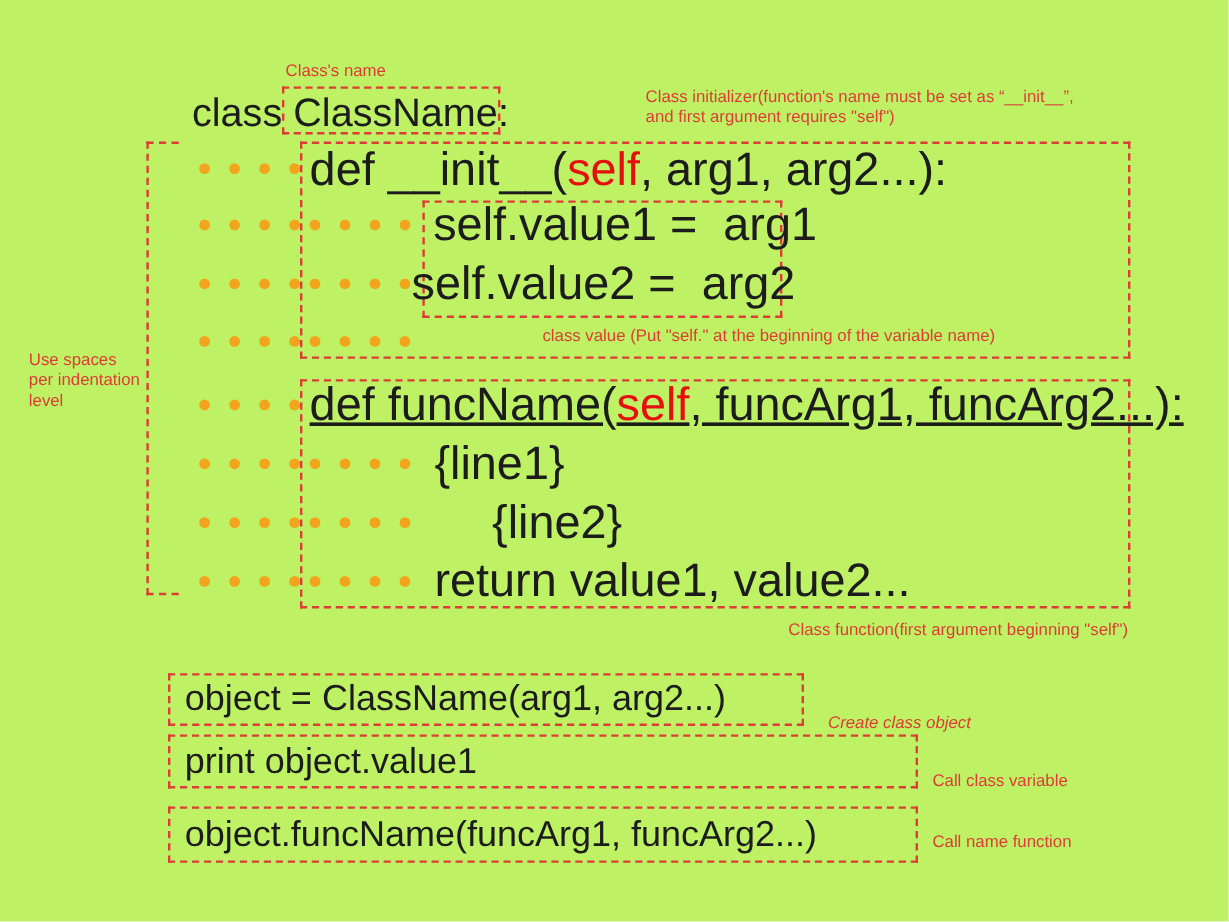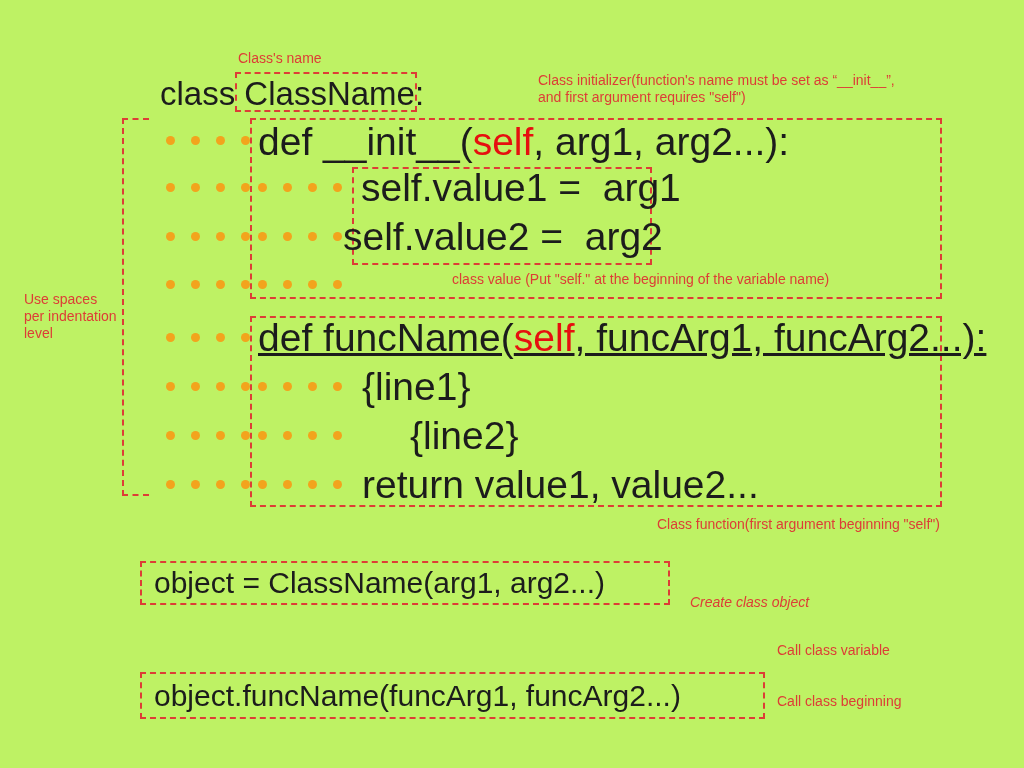--- a/index.html
+++ b/index.html
@@ -154,20 +154,23 @@
   <div class="code" style="left:362px; top:418px;margin-left:48px;">{line2}</div>
   <div class="code" style="left:362px; top:467px;">return value1, value2...</div>
 
   <div class="lbl right" style="right:84px; top:516px;">Class function(first argument beginning "self")</div>
 
   <div class="dbox codebox" style="left:140px; top:561px; width:530px; height:44px;">
     <span class="code-inline">object = ClassName(arg1, arg2...)</span>
   </div>
   <div class="lbl" style="left:690px; top:594px;font-style:italic;">Create class object</div>
 
+  <div class="dbox codebox" style="left:140px; top:612px; width:625px; height:45px;">
+    <span class="code-inline">print object.value1</span>
+  </div>
   <div class="lbl" style="left:777px; top:642px;">Call class variable</div>
 
   <div class="dbox codebox" style="left:140px; top:661px; width:625px; height:47px;margin-top:11px;">
     <span class="code-inline">object.funcName(funcArg1, funcArg2...)</span>
   </div>
-  <div class="lbl" style="left:777px; top:693px;">Call class beginning</div>
+  <div class="lbl" style="left:777px; top:693px;">Call name function</div>
 
 </div>
 
 </body></html>

